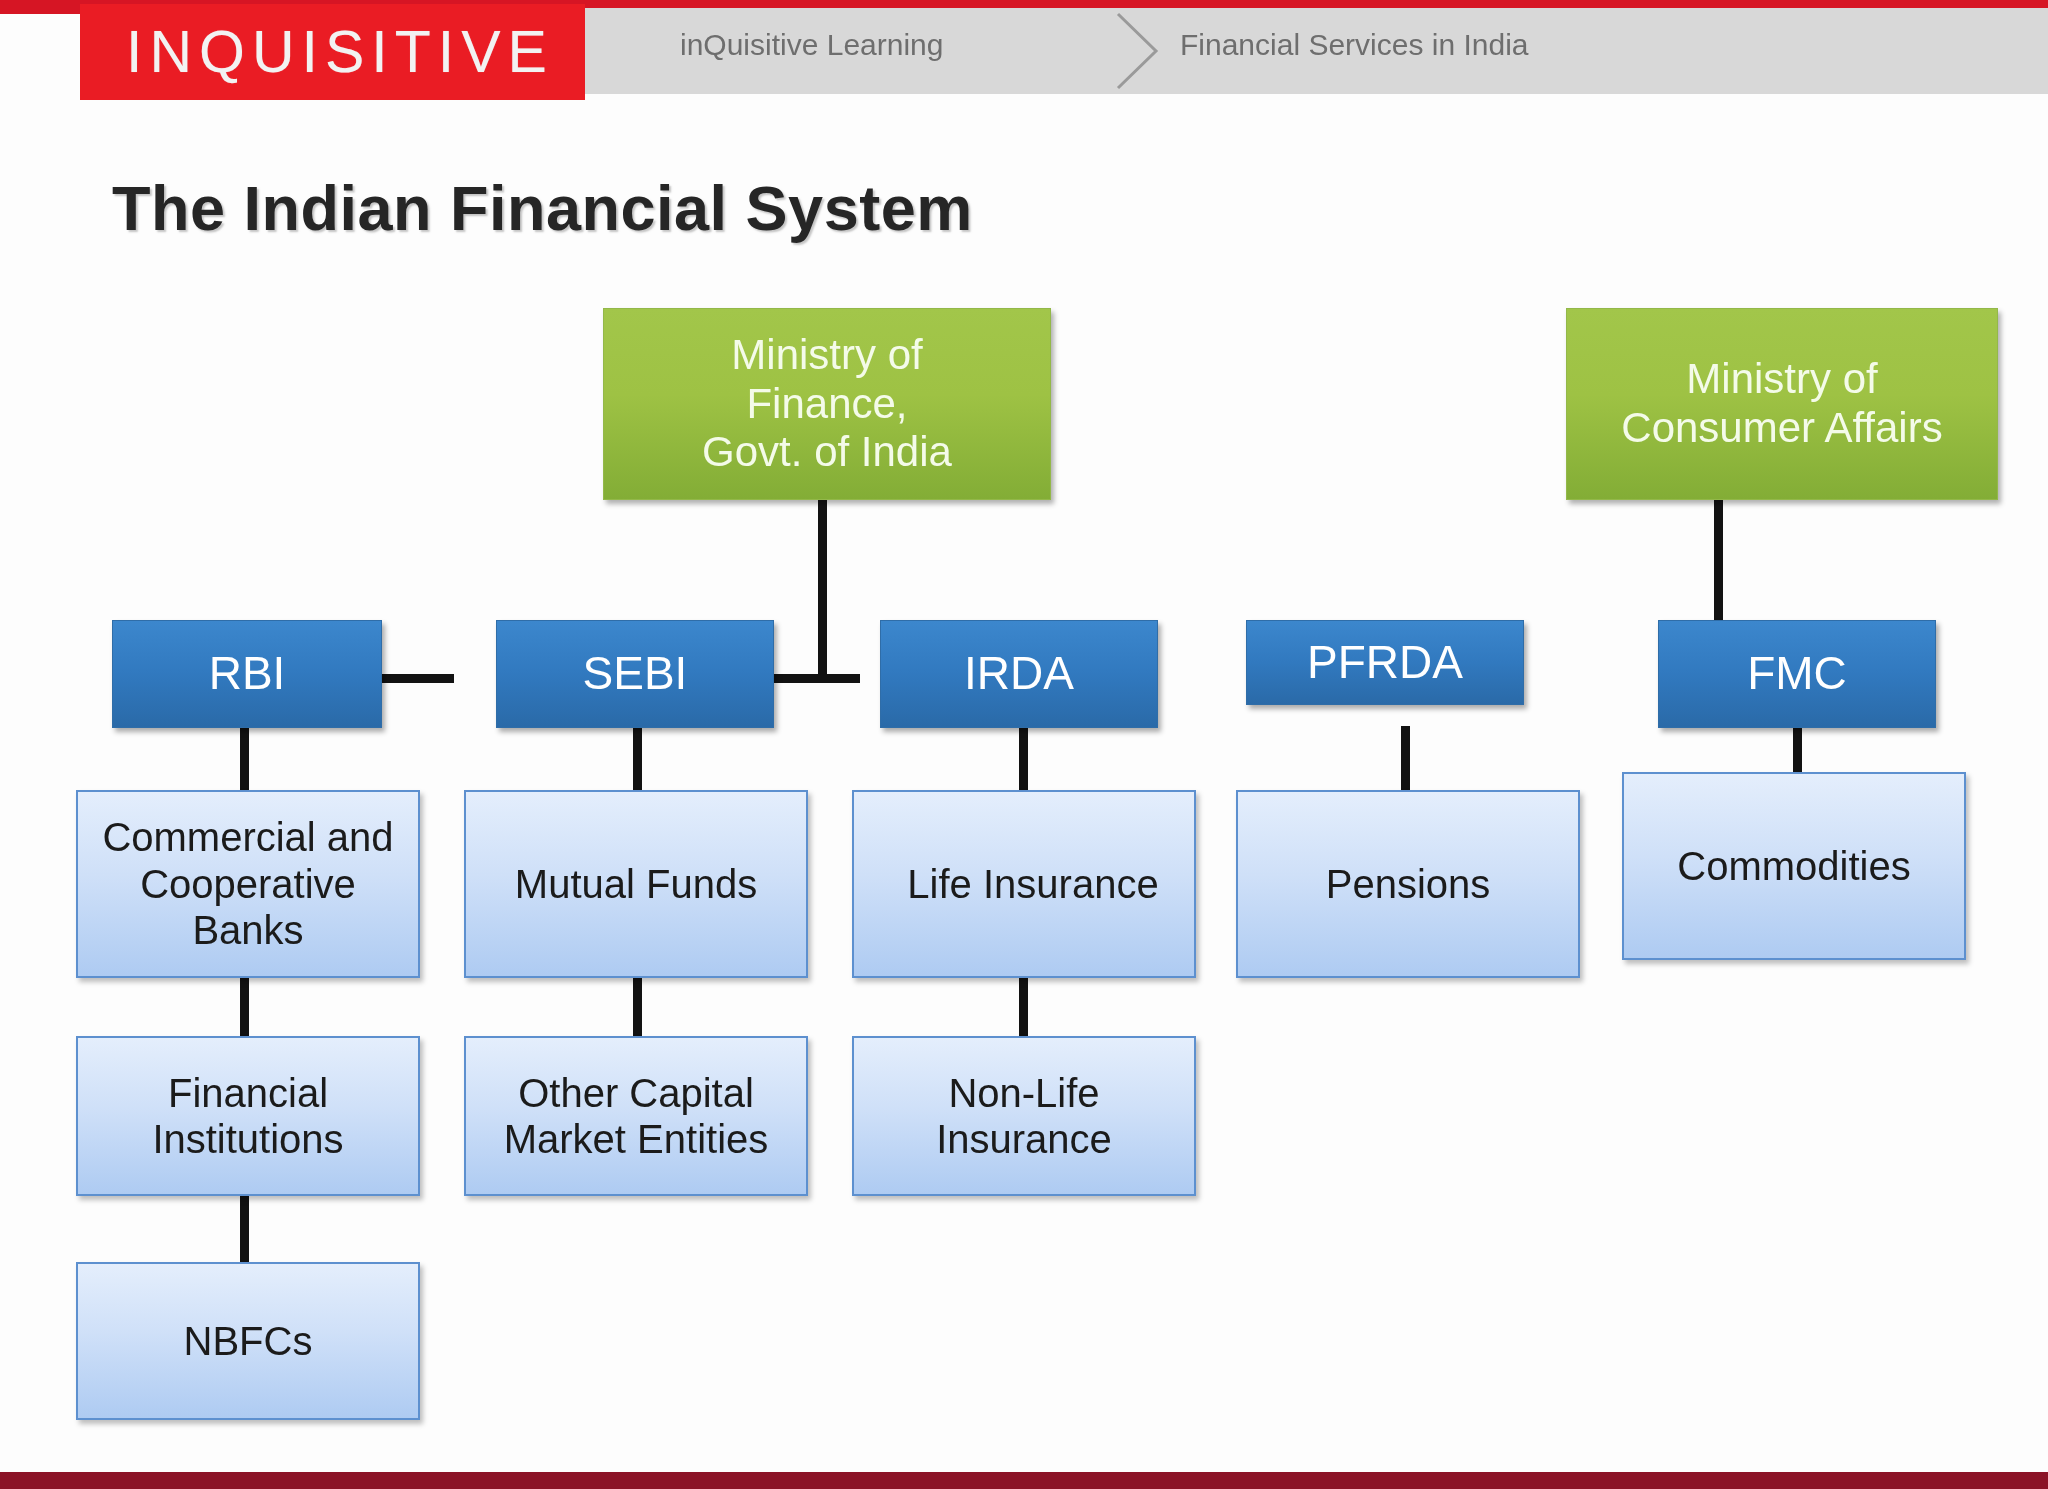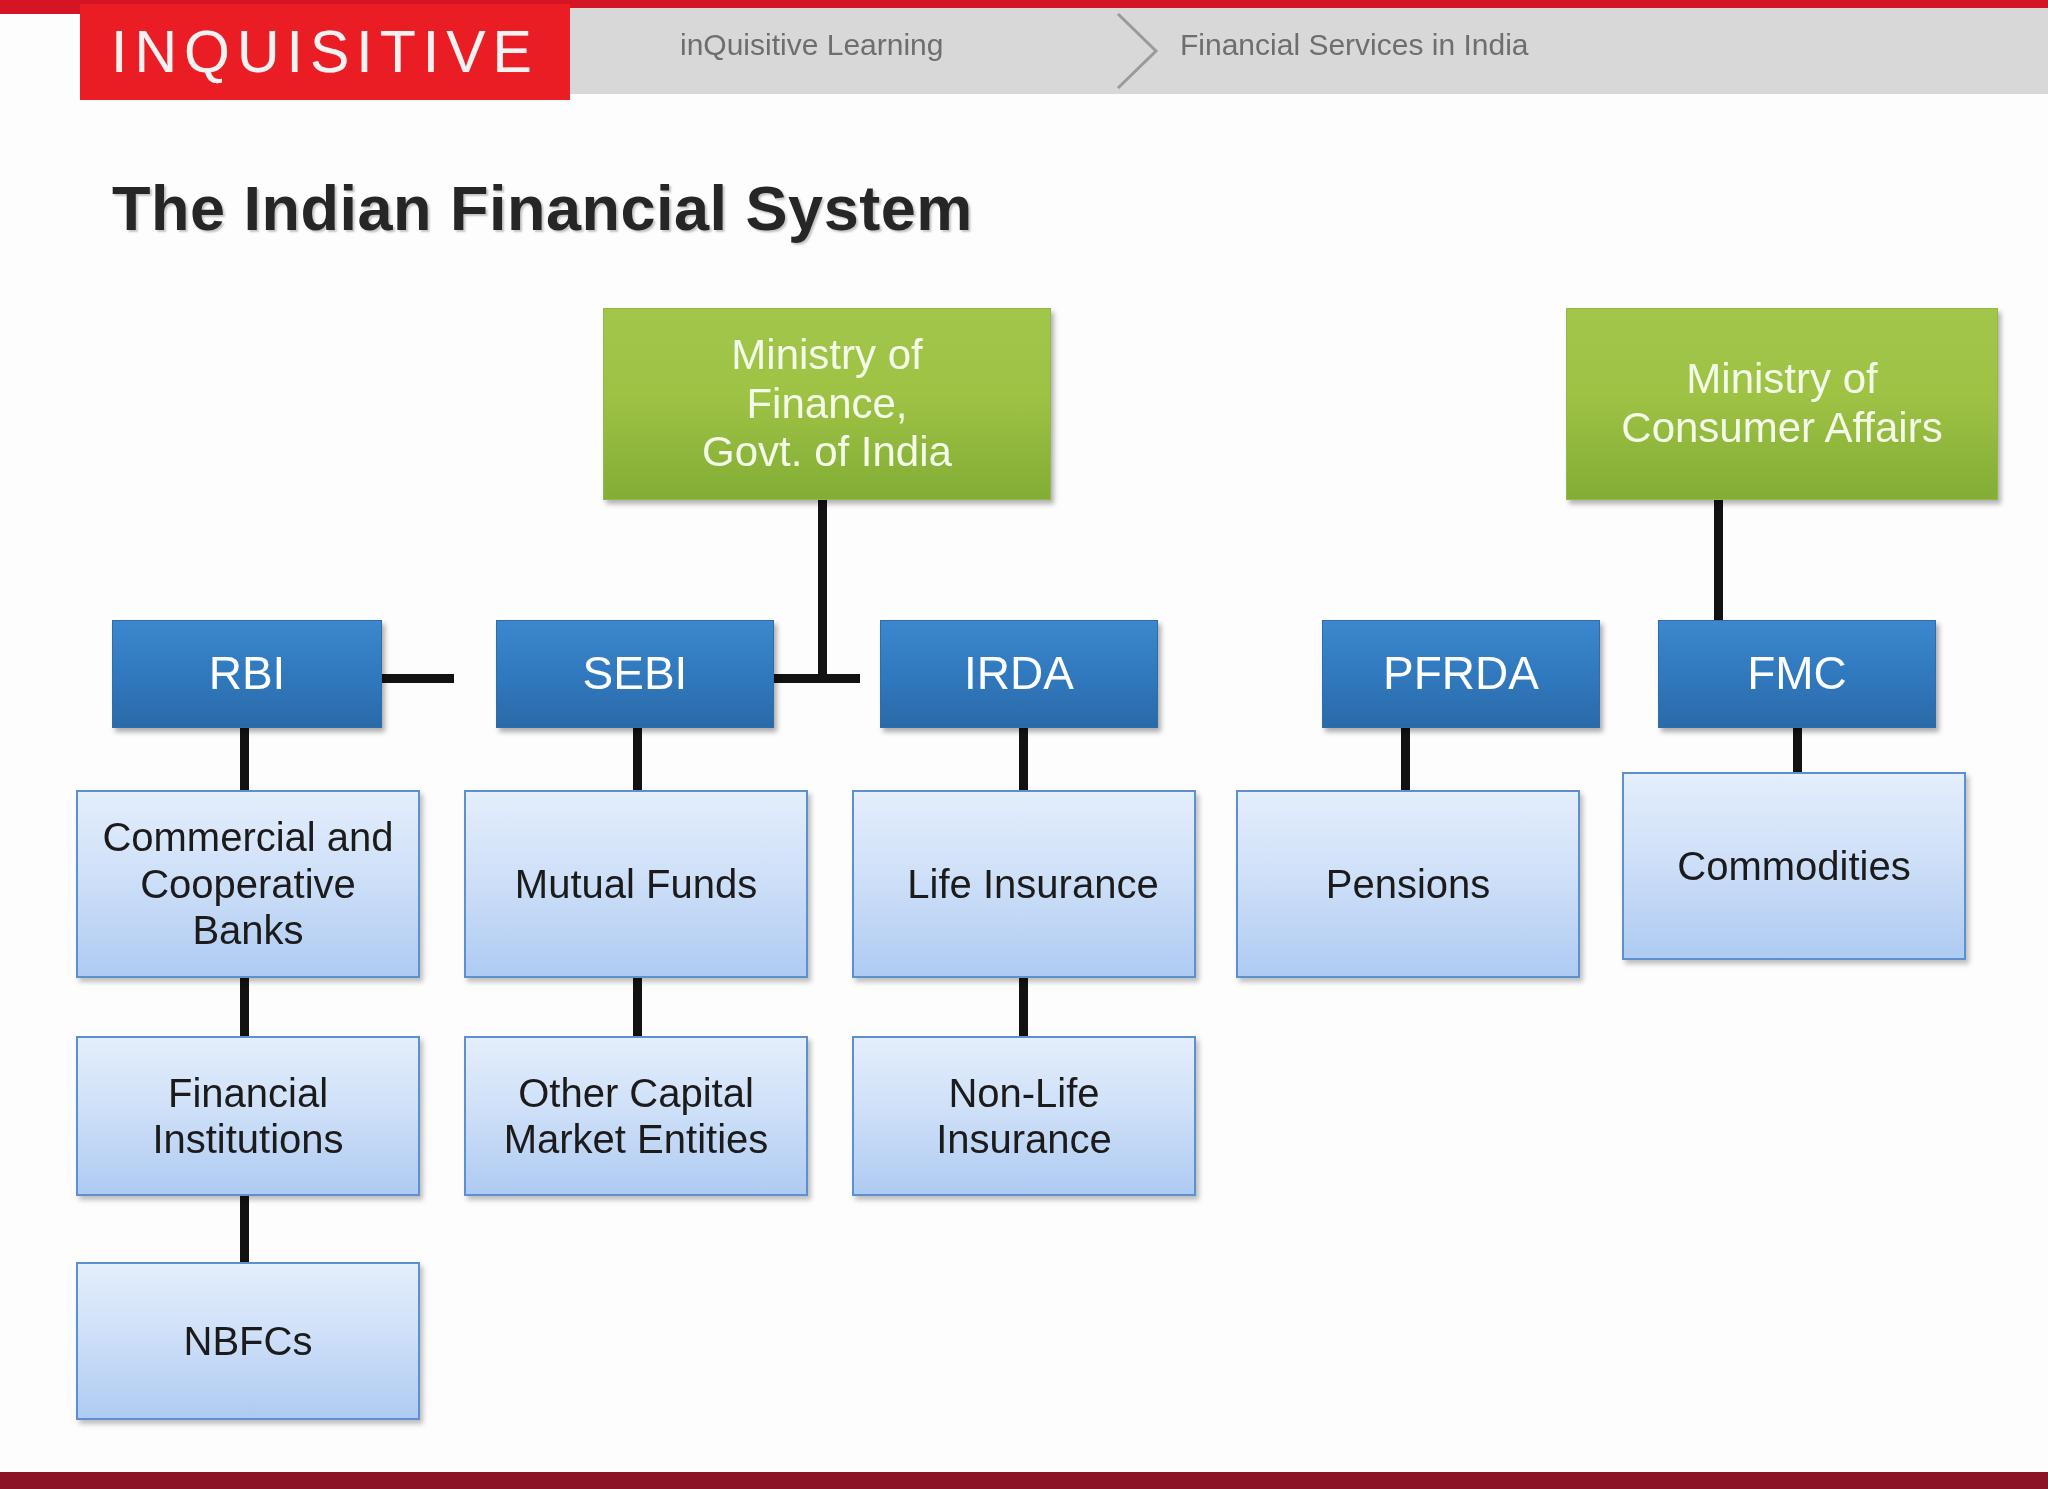--- a/index.html
+++ b/index.html
@@ -14,21 +14,21 @@
     position:absolute;left:0;top:0;width:2048px;height:14px;
     background:#d61524;
   }
   #header-band{
     position:absolute;left:80px;top:8px;width:1968px;height:86px;
     background:#d8d8d8;
   }
   #logo-block{
     position:absolute;left:80px;top:4px;width:490px;height:96px;
     background:#ea1c24;
-    display:flex;align-items:center;justify-content:center;
+    display:flex;align-items:center;justify-content:center;padding-left:15px;
   }
   #logo-text{
     color:#f2f2f2;font-size:59px;letter-spacing:7px;font-weight:400;
     font-family:"Liberation Sans","DejaVu Sans",sans-serif;
     line-height:1;white-space:nowrap;
     text-shadow:0 0 1px rgba(255,255,255,.35);
   }
   .crumb{
     position:absolute;top:28px;color:#6e6e6e;font-size:30px;white-space:nowrap;
   }
@@ -151,21 +151,21 @@
   </div>
 
   <div class="node node-regulator" style="left:496px;top:620px;width:278px;height:108px;">
     <span class="label">SEBI</span>
   </div>
 
   <div class="node node-regulator" style="left:880px;top:620px;width:278px;height:108px;">
     <span class="label">IRDA</span>
   </div>
 
-  <div class="node node-regulator" style="left:1322px;top:620px;width:278px;height:108px;text-align:right;">
+  <div class="node node-regulator" style="left:1246px;top:620px;width:278px;height:85px;text-align:right;">
     <span class="label">PFRDA</span>
   </div>
 
   <div class="node node-regulator" style="left:1658px;top:620px;width:278px;height:108px;">
     <span class="label">FMC</span>
   </div>
 
   <div class="node node-entity" style="left:76px;top:790px;width:344px;height:188px;">
     <span class="label">
       <span>Commercial and</span><br>

